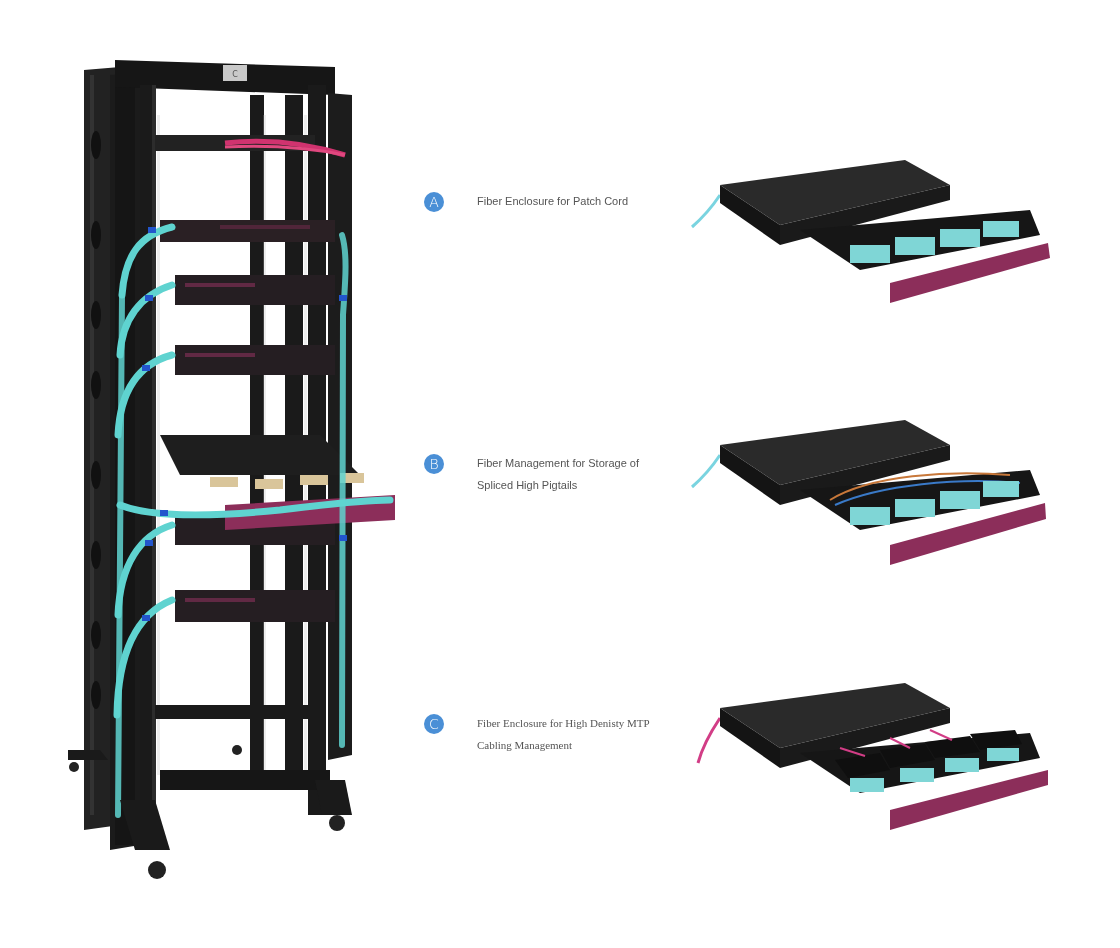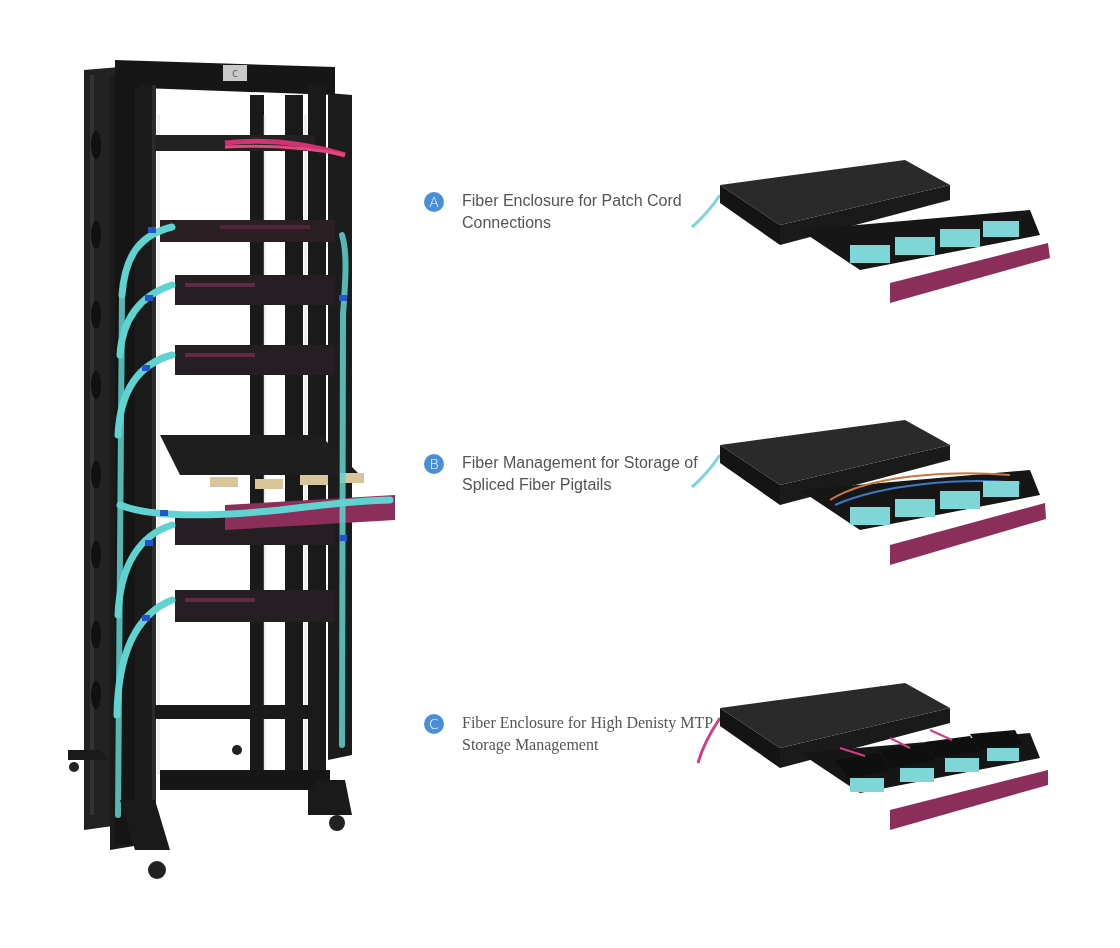--- a/index.html
+++ b/index.html
@@ -3,21 +3,21 @@
 <meta charset="utf-8">
 <style>
   html, body { margin: 0; padding: 0; background: #ffffff; }
   body { width: 1120px; height: 948px; position: relative; overflow: hidden;
          font-family: "Liberation Sans", "DejaVu Sans", sans-serif; }
   .rack { position: absolute; left: 60px; top: 55px; width: 340px; height: 830px; }
   .item { position: absolute; left: 424px; display: flex; align-items: flex-start; }
   .badge { width: 20px; height: 20px; border-radius: 50%; background: #4a8fd6;
            color: #ffffff; font-size: 14px; line-height: 20px; text-align: center;
            margin-top: 2px; margin-right: 18px; font-family: "DejaVu Sans", sans-serif; font-weight: 300; }
-  .label { color: #555555; font-size: 16px; line-height: 22px; width: 240px; }
+  .label { color: #555555; font-size: 11px; line-height: 22px; width: 240px; margin-left: 15px; }
   .label span { display: block; }
   .encl { position: absolute; left: 690px; width: 370px; height: 160px; }
 </style>
 </head>
 <body>
 
 <div class="rack">
   <svg width="340" height="830" viewBox="0 0 340 830" xmlns="http://www.w3.org/2000/svg">
 
     <polygon points="24,15 60,12 60,770 24,775" fill="#222"></polygon>
@@ -114,37 +114,36 @@
       <circle cx="177" cy="695" r="5"></circle>
         <circle cx="14" cy="712" r="5"></circle>
     </g>
   </svg>
 </div>
 
 <div class="item" style="top:190px;">
   <div class="badge">A</div>
   <div class="label">
     <span>Fiber Enclosure for Patch Cord</span>
-    <span>Connections</span>
   </div>
 </div>
 
 <div class="item" style="top:452px;">
   <div class="badge">B</div>
   <div class="label">
     <span>Fiber Management for Storage of</span>
-    <span>Spliced Fiber Pigtails</span>
+    <span>Spliced High Pigtails</span>
   </div>
 </div>
 
 <div class="item" style="top:712px;">
   <div class="badge">C</div>
   <div class="label" style="width:270px;font-family:Liberation Serif, serif;">
     <span>Fiber Enclosure for High Denisty MTP</span>
-    <span>Storage Management</span>
+    <span>Cabling Management</span>
   </div>
 </div>
 
 <div class="encl" style="top:155px;">
   <svg width="370" height="160" viewBox="0 0 370 160" xmlns="http://www.w3.org/2000/svg">
     <path d="M30 40 C20 55 10 65 2 72" stroke="#7ad4e0" stroke-width="3" fill="none"></path>
     <polygon points="30,30 215,5 260,30 90,70" fill="#2a2a2a"></polygon>
     <polygon points="30,30 90,70 90,90 30,48" fill="#141414"></polygon>
     <polygon points="90,70 260,30 260,45 90,90" fill="#1a1a1a"></polygon>
     <polygon points="110,75 340,55 350,80 170,115" fill="#161616"></polygon>

